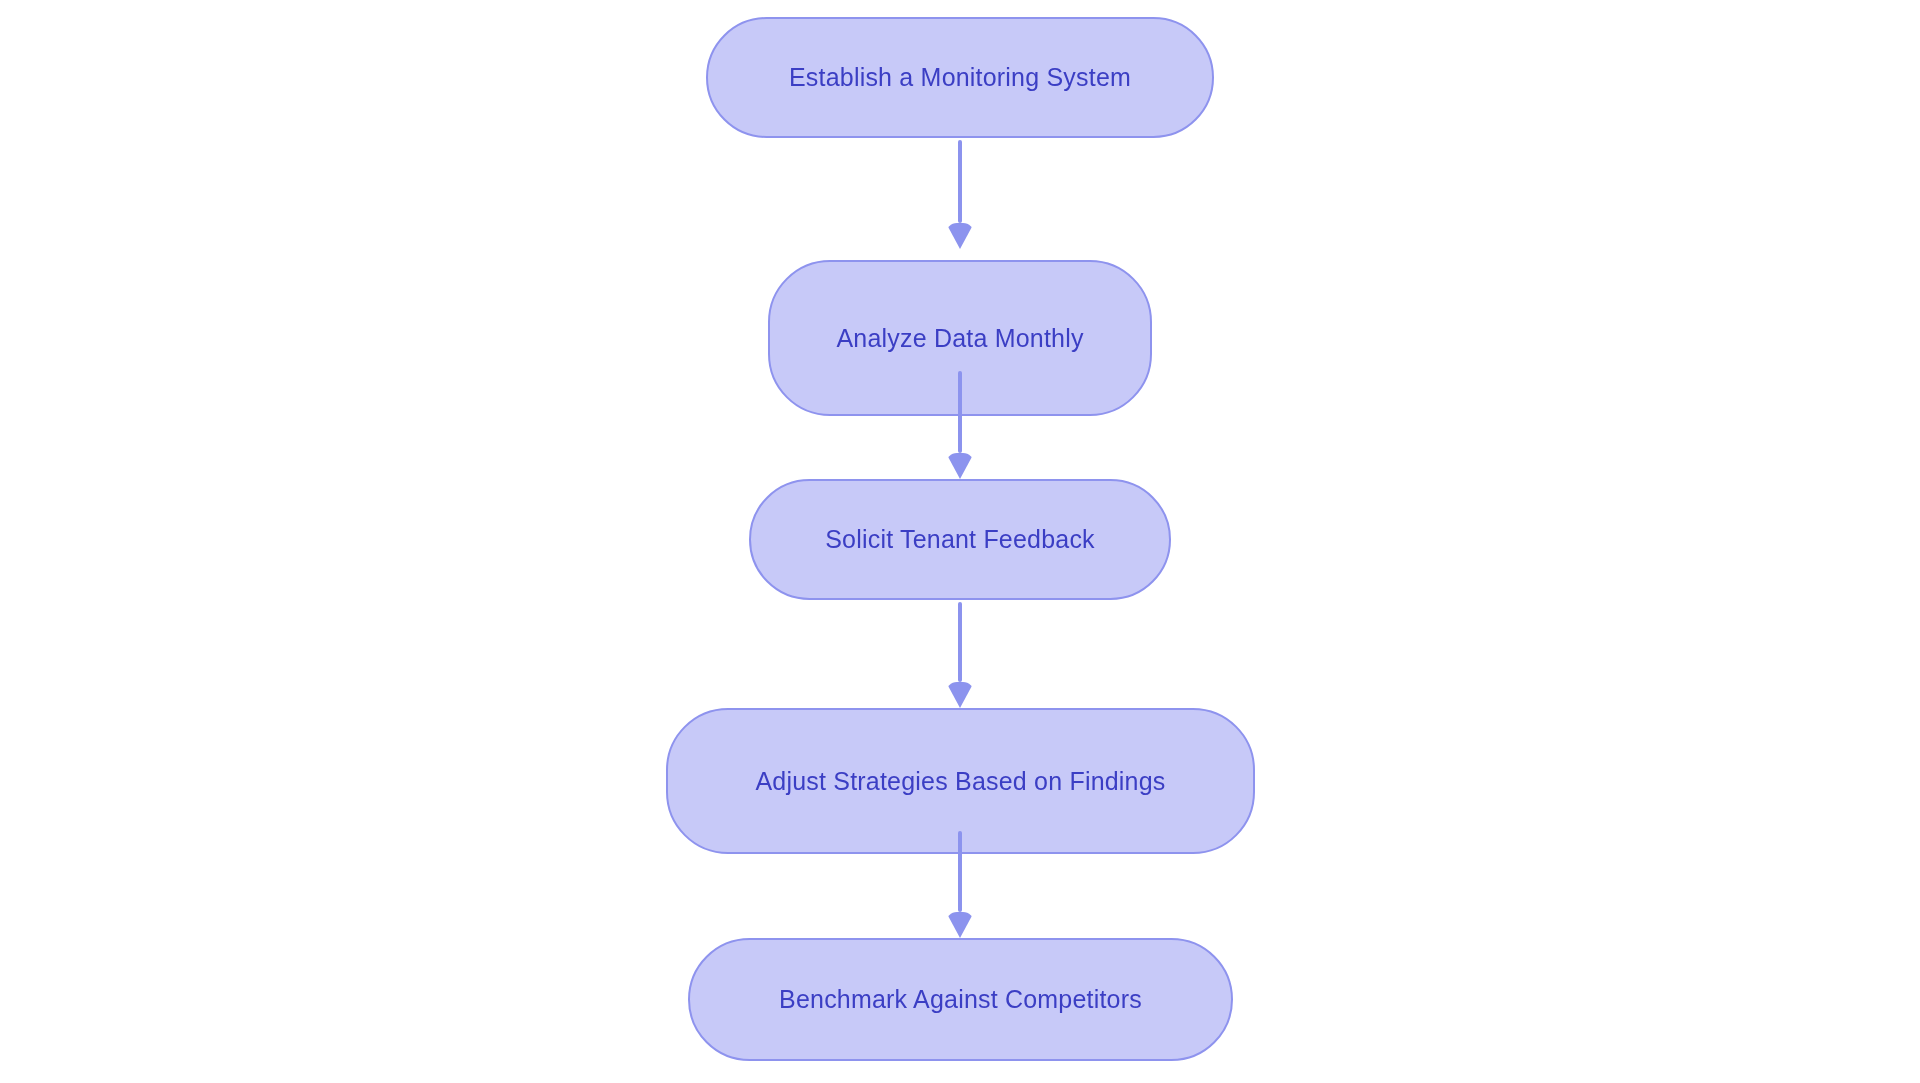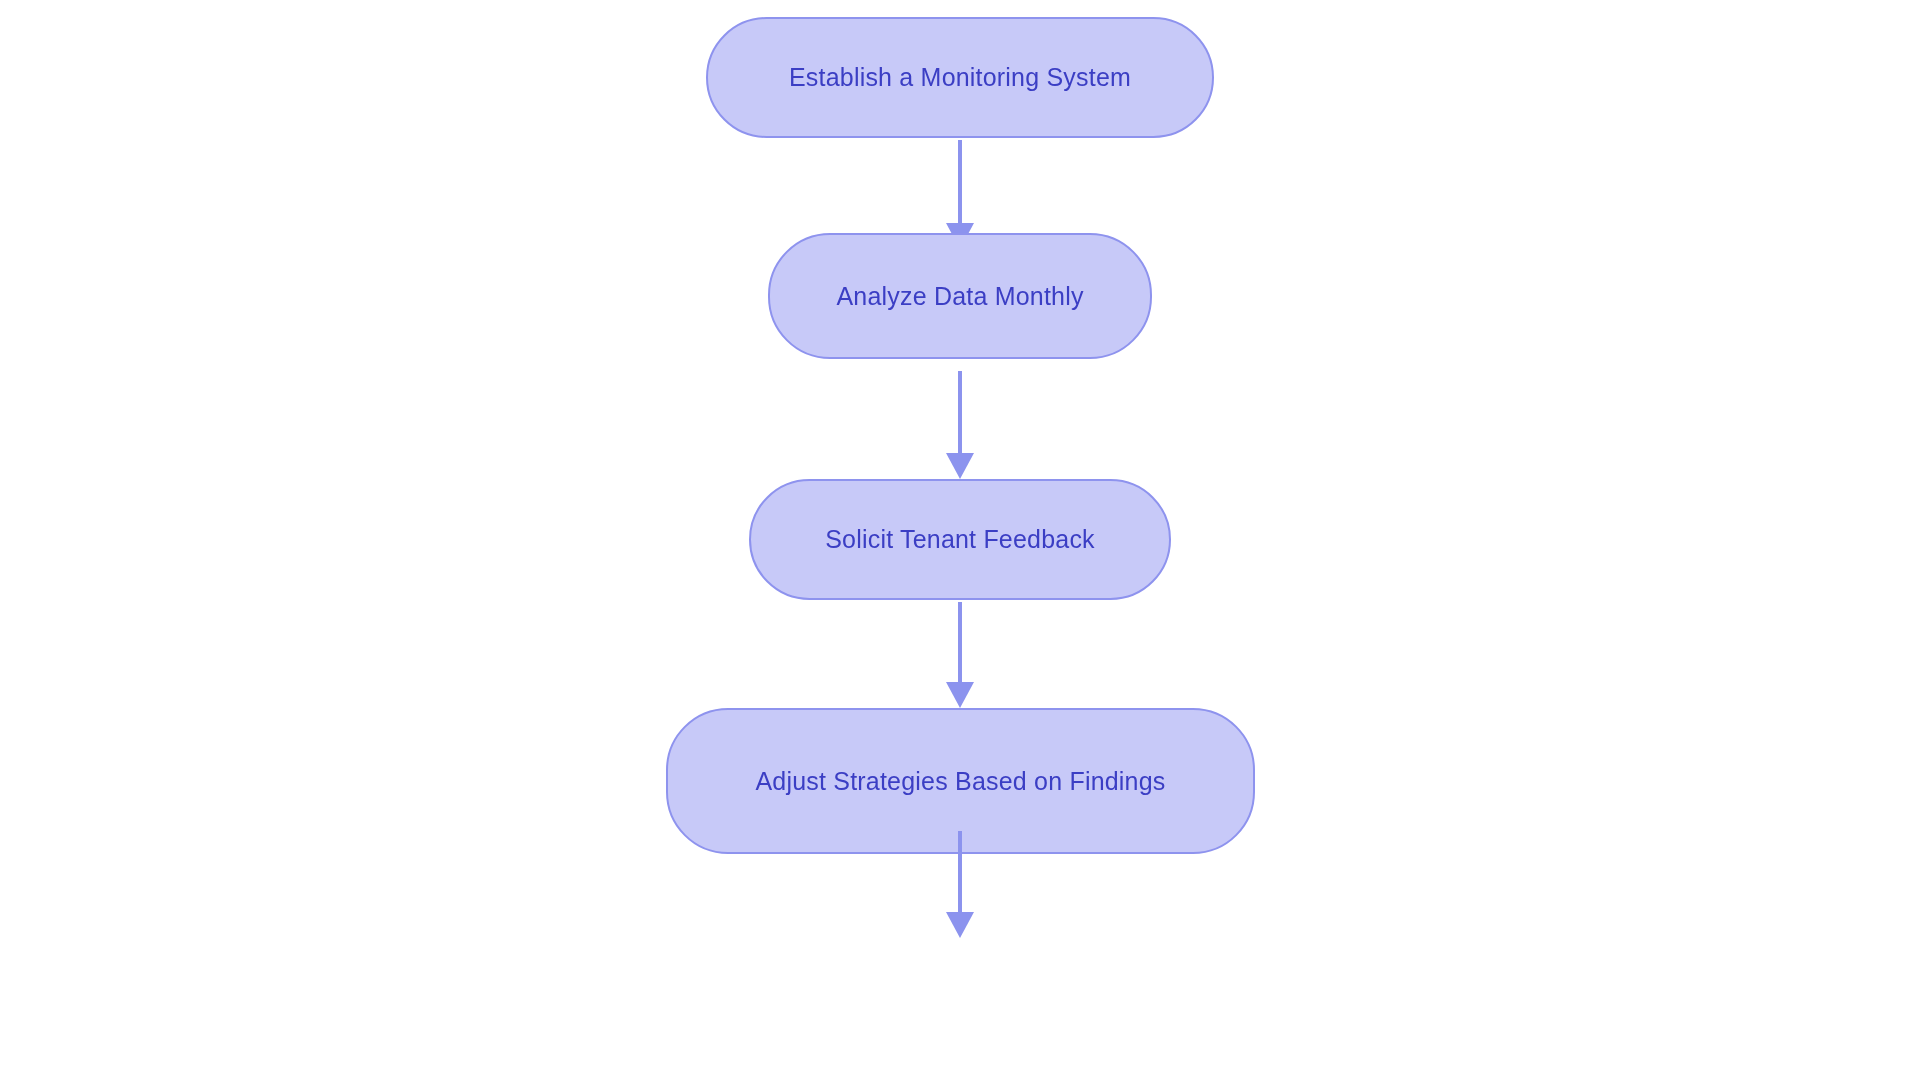--- a/index.html
+++ b/index.html
@@ -2,21 +2,21 @@
 <html style="--node-fill: #c7c9f8; --node-border: #8e93ee; --arrow: #8c93ee; --text: #3b3ec4; --background: #ffffff;"><head>
 <meta charset="utf-8">
 <style>
   :root {
     --node-fill: #c7c9f8;
     --node-border: #8e93ee;
     --arrow: #8c93ee;
     --text: #3b3ec4;
     --background: #ffffff;
   }
-  * { box-sizing: border-box; }
+  * { box-sizing: border-box; border-radius: 11px; }
   html, body { margin: 0; padding: 0; }
   body {
     background: var(--background);
     font-family: "Liberation Sans", sans-serif;
   }
   .canvas {
     position: relative;
     width: 1920px;
     height: 1083px;
     background: var(--background);
@@ -29,21 +29,21 @@
     justify-content: center;
     background: var(--node-fill);
     border: 2px solid var(--node-border);
     border-radius: 62px;
     color: var(--text);
     font-size: 25px;
     letter-spacing: 0.2px;
     text-align: center;
   }
   #node-1 { top: 17px;  left: 706px; width: 508px; height: 121px; }
-  #node-2 { top: 233px; left: 768px; width: 384px; height: 126px; }
+  #node-2 { top: 260px; left: 768px; width: 384px; height: 156px; }
   #node-3 { top: 479px; left: 749px; width: 422px; height: 121px; }
   #node-4 { top: 708px; left: 666px; width: 589px; height: 146px; }
   #node-5 { top: 938px; left: 688px; width: 545px; height: 123px; }
 
   .arrow {
     position: absolute;
     left: 946px;
     width: 28px;
     display: flex;
     flex-direction: column;
@@ -100,14 +100,17 @@
 
   <div class="node" id="node-4">
     <span>Adjust Strategies Based on Findings</span>
   </div>
 
   <div class="arrow" id="arrow-4">
     <div class="arrow-line"></div>
     <div class="arrow-head"></div>
   </div>
 
+  <div class="node" id="node-5">
+    <span>Benchmark Against Competitors</span>
+  </div>
 
 </div>
 
 </body></html>

